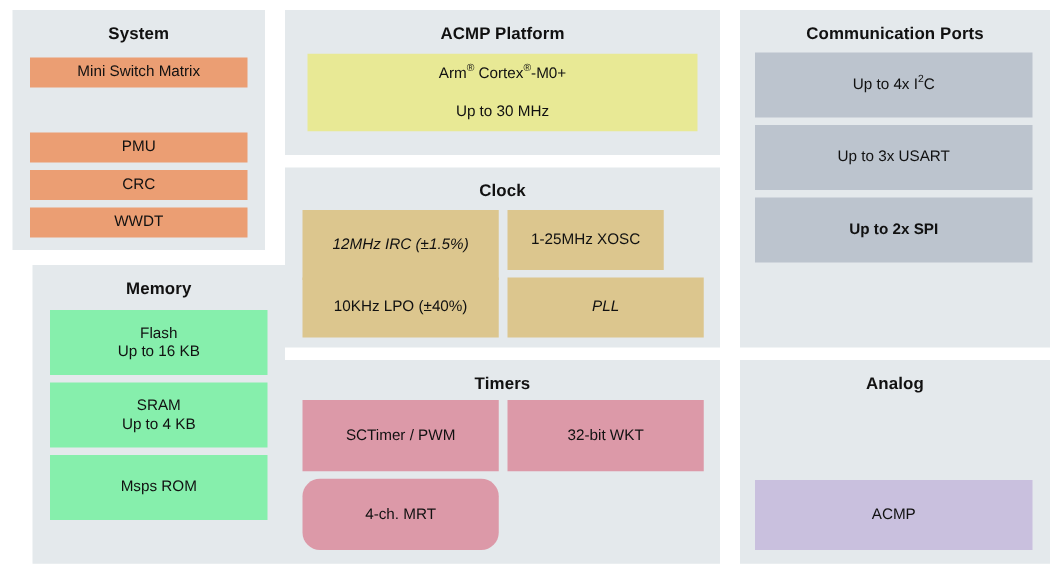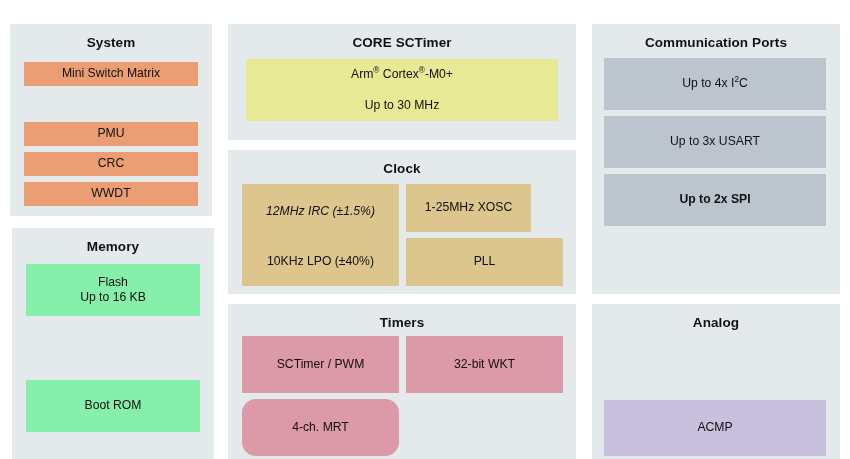--- a/index.html
+++ b/index.html
@@ -21,21 +21,20 @@
     height: 459px;
     background: #ffffff;
   }
 
   
   .panel {
     position: absolute;
     background: #e4e9ec;
     box-sizing: border-box;
     padding: 0;
-    margin-top: 16px;
   }
   .panel-title {
     text-align: center;
     font-weight: bold;
     font-size: 13.5px;
     line-height: 1;
     color: #111111;
     letter-spacing: 0.1px;
   }
 
@@ -64,21 +63,21 @@
 
   sup {
     font-size: 0.68em;
     vertical-align: super;
     line-height: 0;
   }
 
   
   #panel-system  { left: 10px;  top: 8px;   width: 202px; height: 192px; }
   #panel-system  .panel-title { margin-top: 12px; }
-  #panel-memory  { left: 12px;  top: 212px; width: 202px; height: 239px; }
+  #panel-memory  { left: 26px;  top: 212px; width: 202px; height: 239px; }
   #panel-memory  .panel-title { margin-top: 12px; }
 
   
   #panel-core    { left: 228px; top: 8px;   width: 348px; height: 116px; }
   #panel-core    .panel-title { margin-top: 12px; }
   #panel-clock   { left: 228px; top: 134px; width: 348px; height: 144px; }
   #panel-clock   .panel-title { margin-top: 12px; }
   #panel-timers  { left: 228px; top: 288px; width: 348px; height: 163px; }
   #panel-timers  .panel-title { margin-top: 12px; }
 
@@ -102,21 +101,21 @@
   #mem-b1 { top: 94px; }
   #mem-b2 { top: 152px; }
 
   
   #core-b0 { left: 18px; top: 35px; width: 312px; height: 62px; }
 
   
   #clk-b0 { left: 14px;  top: 34px; width: 157px; height: 56px; font-style: italic; }
   #clk-b1 { left: 178px; top: 34px; width: 125px; height: 48px; }
   #clk-b2 { left: 14px;  top: 88px; width: 157px; height: 48px; }
-  #clk-b3 { left: 178px; top: 88px; width: 157px; height: 48px; }
+  #clk-b3 { left: 178px; top: 88px; width: 157px; height: 48px; font-style: italic; }
 
   
   #tmr-b0 { left: 14px;  top: 32px; width: 157px; height: 57px; }
   #tmr-b1 { left: 178px; top: 32px; width: 157px; height: 57px; }
   #tmr-b2 { left: 14px;  top: 95px; width: 157px; height: 57px; border-radius: 14px; }
 
   
   #panel-comm .block { left: 12px; width: 222px; height: 52px; }
   #com-b0 { top: 34px; text-align: center; }
   #com-b1 { top: 92px; }
@@ -137,25 +136,27 @@
     <div class="block fill-orange" id="sys-b0">Mini Switch Matrix</div>
     <div class="block fill-orange" id="sys-b2">PMU</div>
     <div class="block fill-orange" id="sys-b3">CRC</div>
     <div class="block fill-orange" id="sys-b4">WWDT</div>
   </div>
 
   <div class="panel" id="panel-memory">
     <div class="panel-title">Memory</div>
     <div class="block fill-blue" id="mem-b0">Flash
 Up to 16 KB</div>
-    <div class="block fill-blue" id="mem-b2">Boot ROM</div>
+    <div class="block fill-blue" id="mem-b1">SRAM
+Up to 4 KB</div>
+    <div class="block fill-blue" id="mem-b2">Msps ROM</div>
   </div>
 
   <div class="panel" id="panel-core">
-    <div class="panel-title">CORE SCTimer</div>
+    <div class="panel-title">ACMP Platform</div>
     <div class="block fill-yellow" id="core-b0">
       <div>
         <div><span>Arm</span><sup>®</sup><span> Cortex</span><sup>®</sup><span>-M0+</span></div>
         <div>Up to 30 MHz</div>
       </div>
     </div>
   </div>
 
   <div class="panel" id="panel-clock">
     <div class="panel-title">Clock</div>

